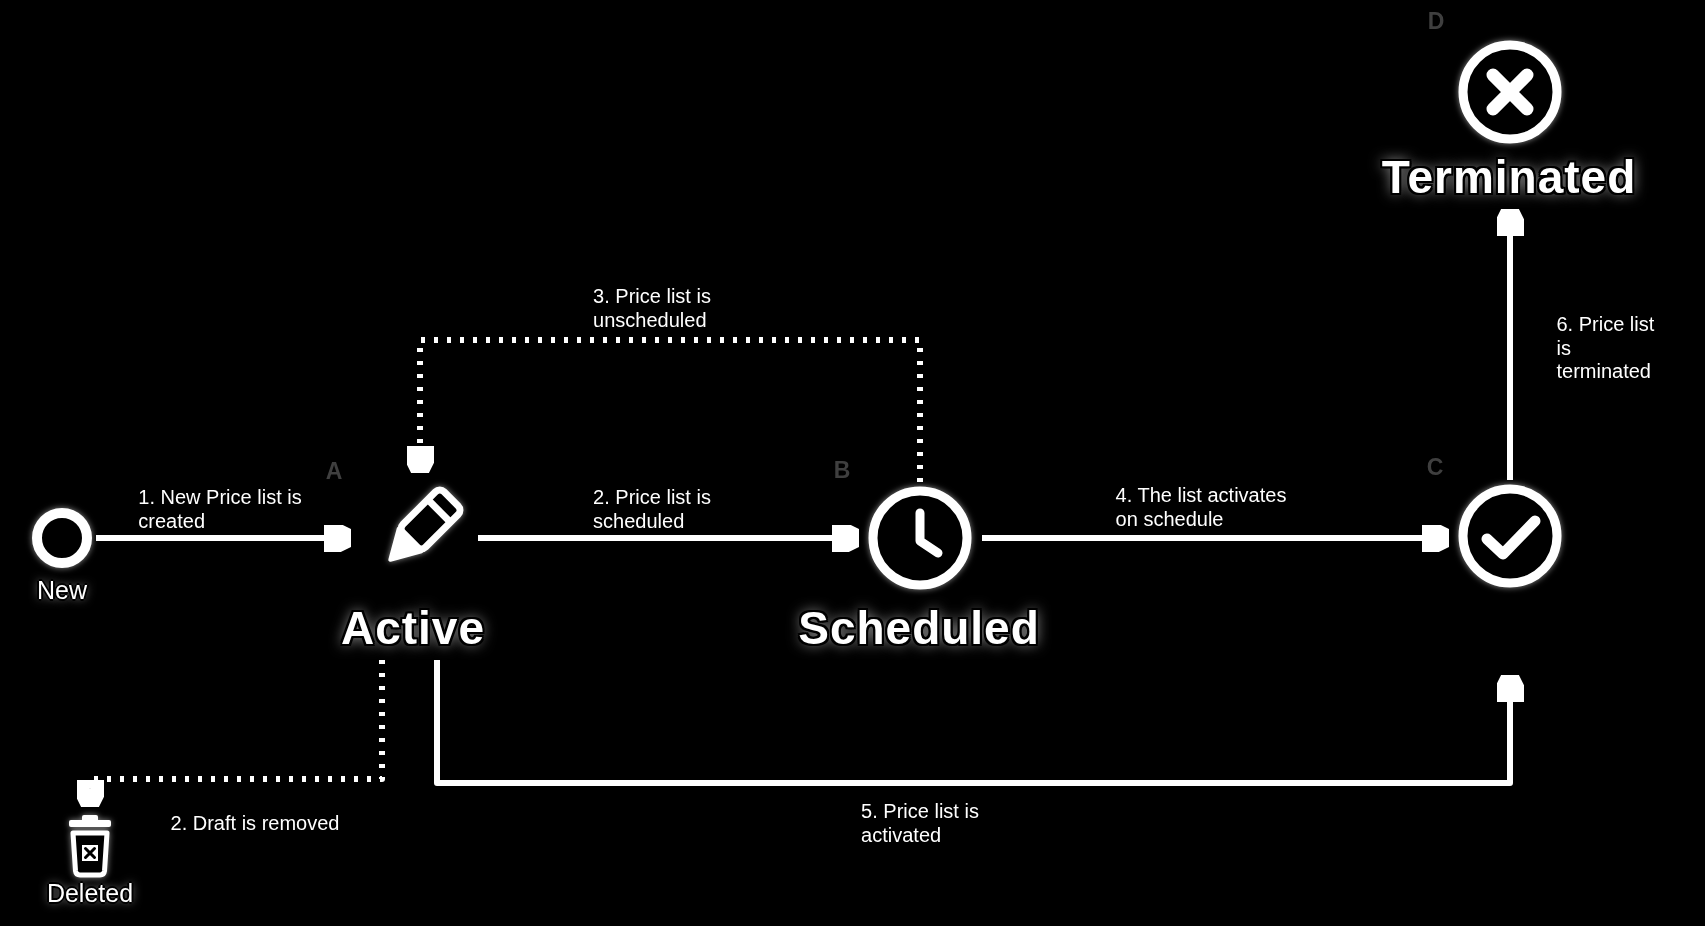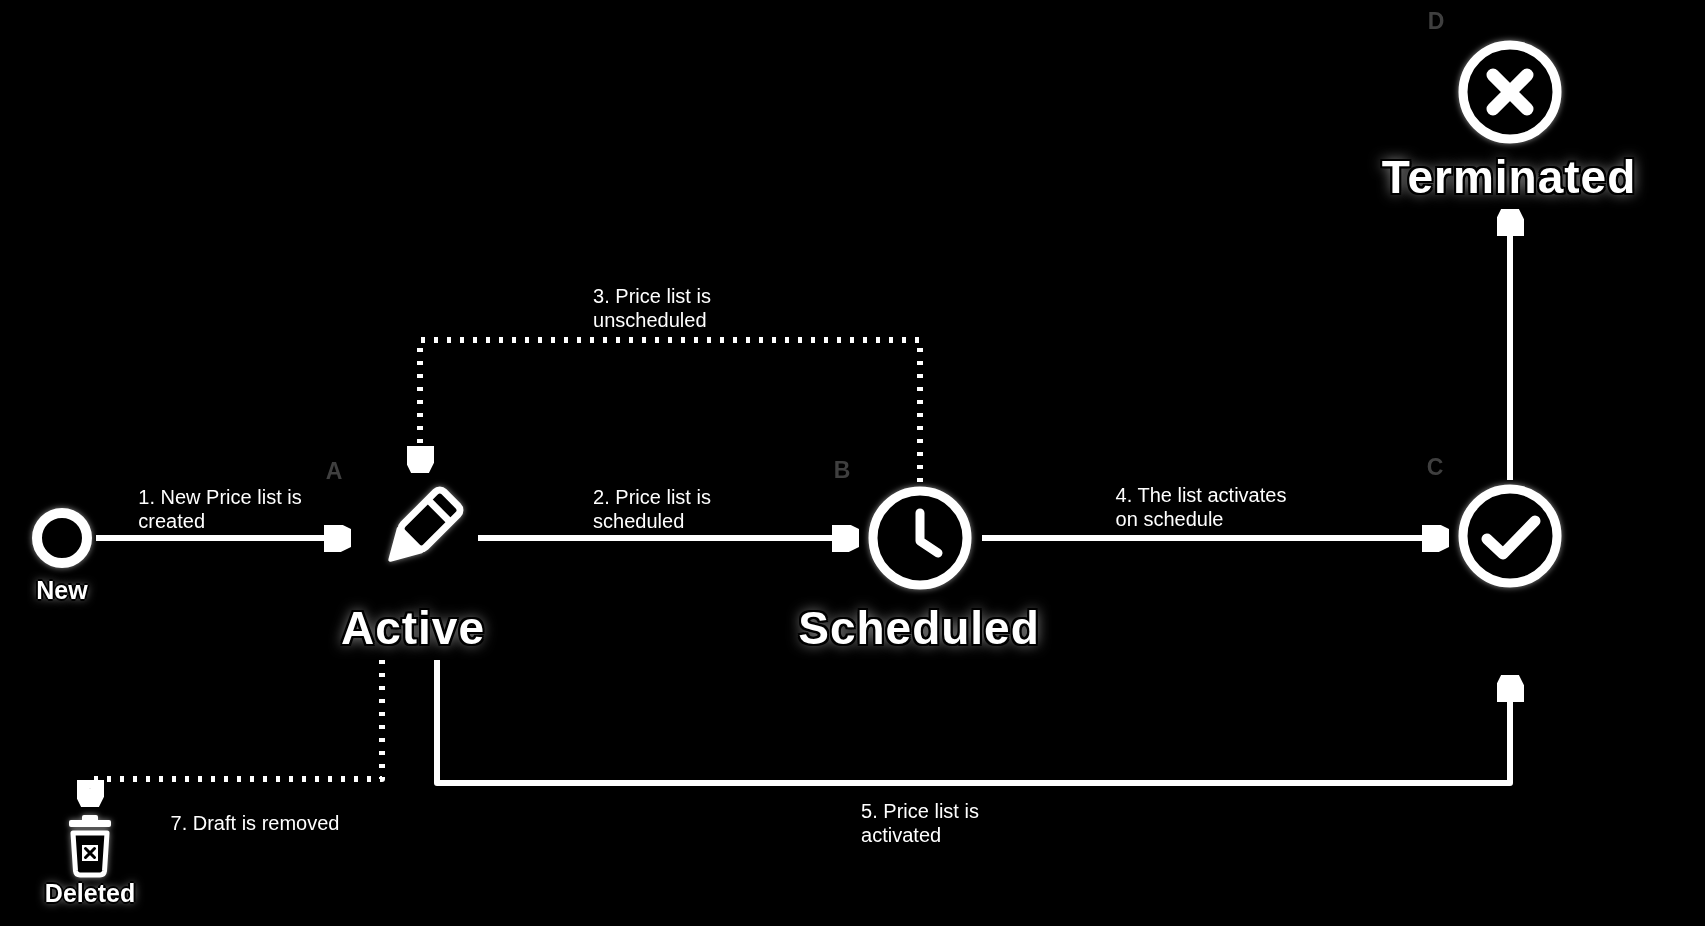--- a/index.html
+++ b/index.html
@@ -49,21 +49,21 @@
     text-shadow:
       2px 0 0 #000, -2px 0 0 #000, 0 2px 0 #000, 0 -2px 0 #000,
       2px 2px 0 #000, -2px -2px 0 #000, 2px -2px 0 #000, -2px 2px 0 #000,
       0 0 14px rgba(255,255,255,0.75);
   }
   .state-label-sm {
     position: absolute;
     transform: translate(-50%, -50%);
     color: #ffffff;
     font-size: 25px;
-    font-weight: 700;
+    font-weight: 400;
     white-space: nowrap;
     text-shadow:
       2px 0 0 #000, -2px 0 0 #000, 0 2px 0 #000, 0 -2px 0 #000,
       0 0 10px rgba(255,255,255,0.7);
   }
   .edge-label {
     position: absolute;
     transform: translateX(-50%);
     color: #ffffff;
     font-size: 20px;
@@ -160,15 +160,17 @@
   <div class="edge-label" style="left:220px; top:486px">1. New Price list is
 created</div>
   <div class="edge-label" style="left:652px; top:486px">2. Price list is
 scheduled</div>
   <div class="edge-label" style="left:652px; top:285px">3. Price list is
 unscheduled</div>
   <div class="edge-label" style="left:1201px; top:484px">4. The list activates
 on schedule</div>
   <div class="edge-label" style="left:920px; top:800px">5. Price list is
 activated</div>
-  <div class="edge-label" style="left:255px; top:812px">7. Draft is removed</div>
+  <div class="edge-label" style="left:1606px; top:313px">6. Price list is
+terminated</div>
+  <div class="edge-label" style="left:255px; top:812px">2. Draft is removed</div>
 
 </div>
 
 </body></html>

